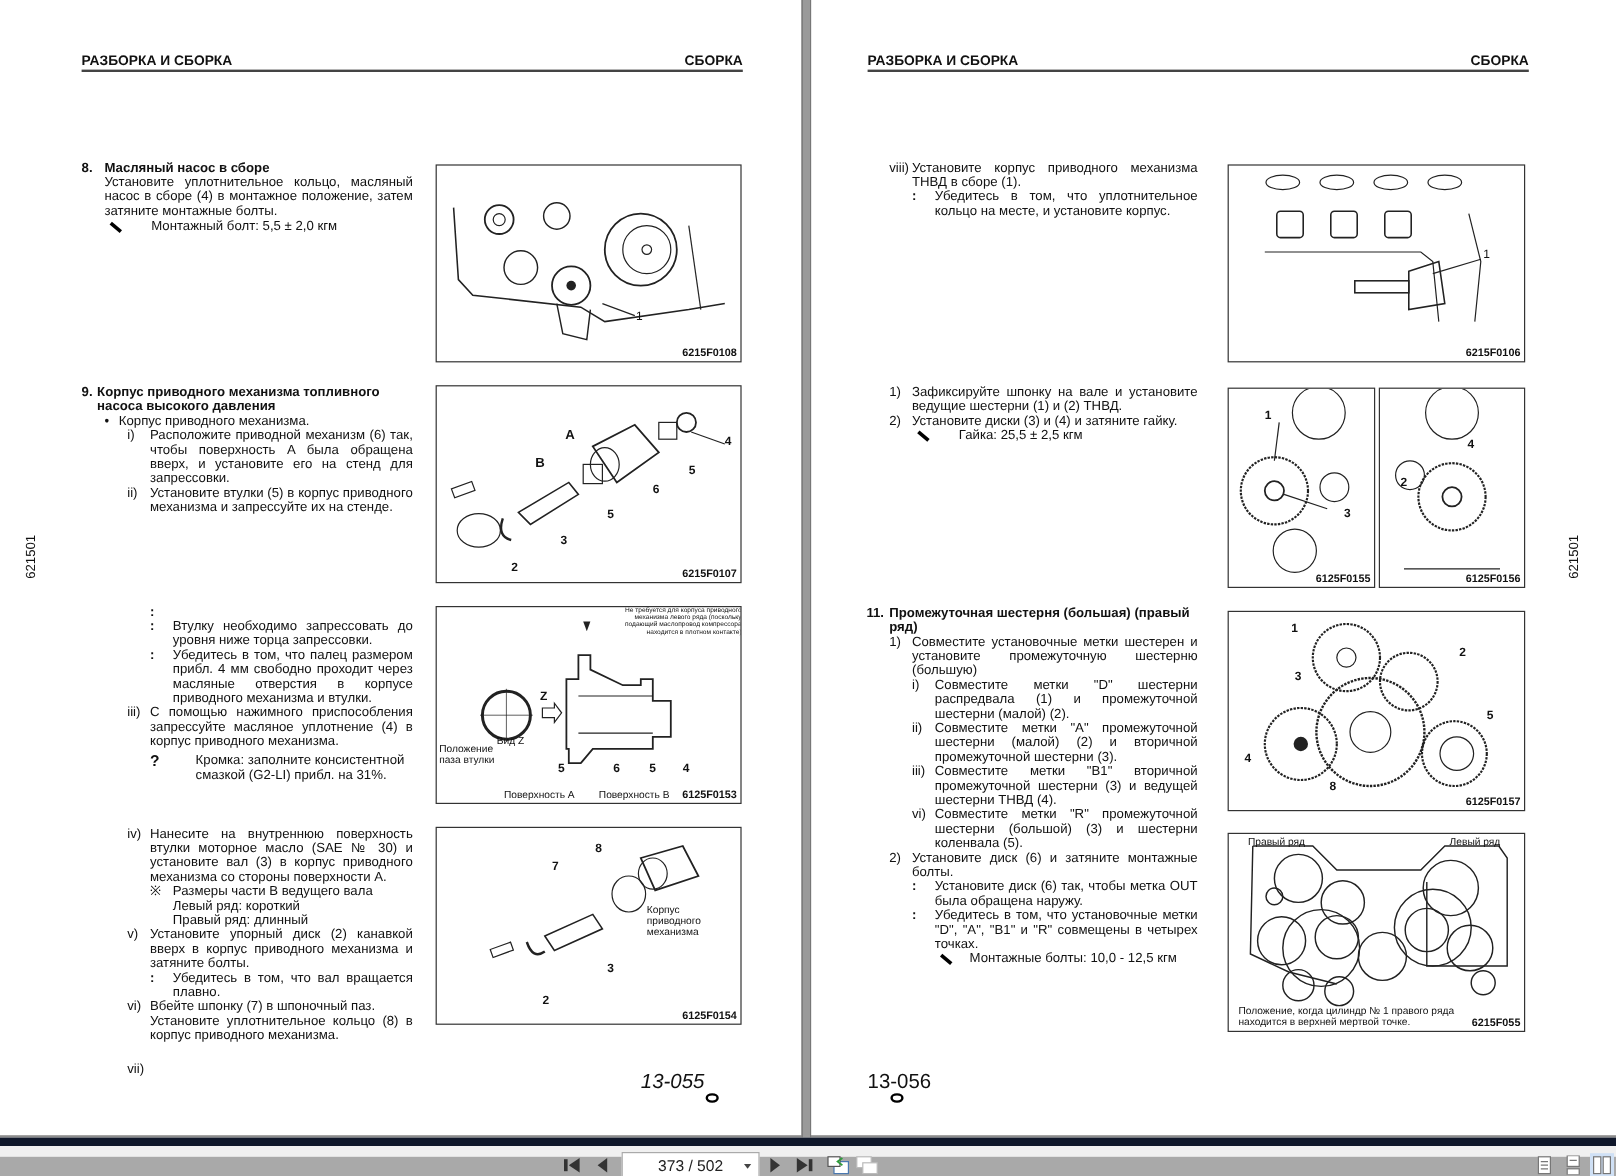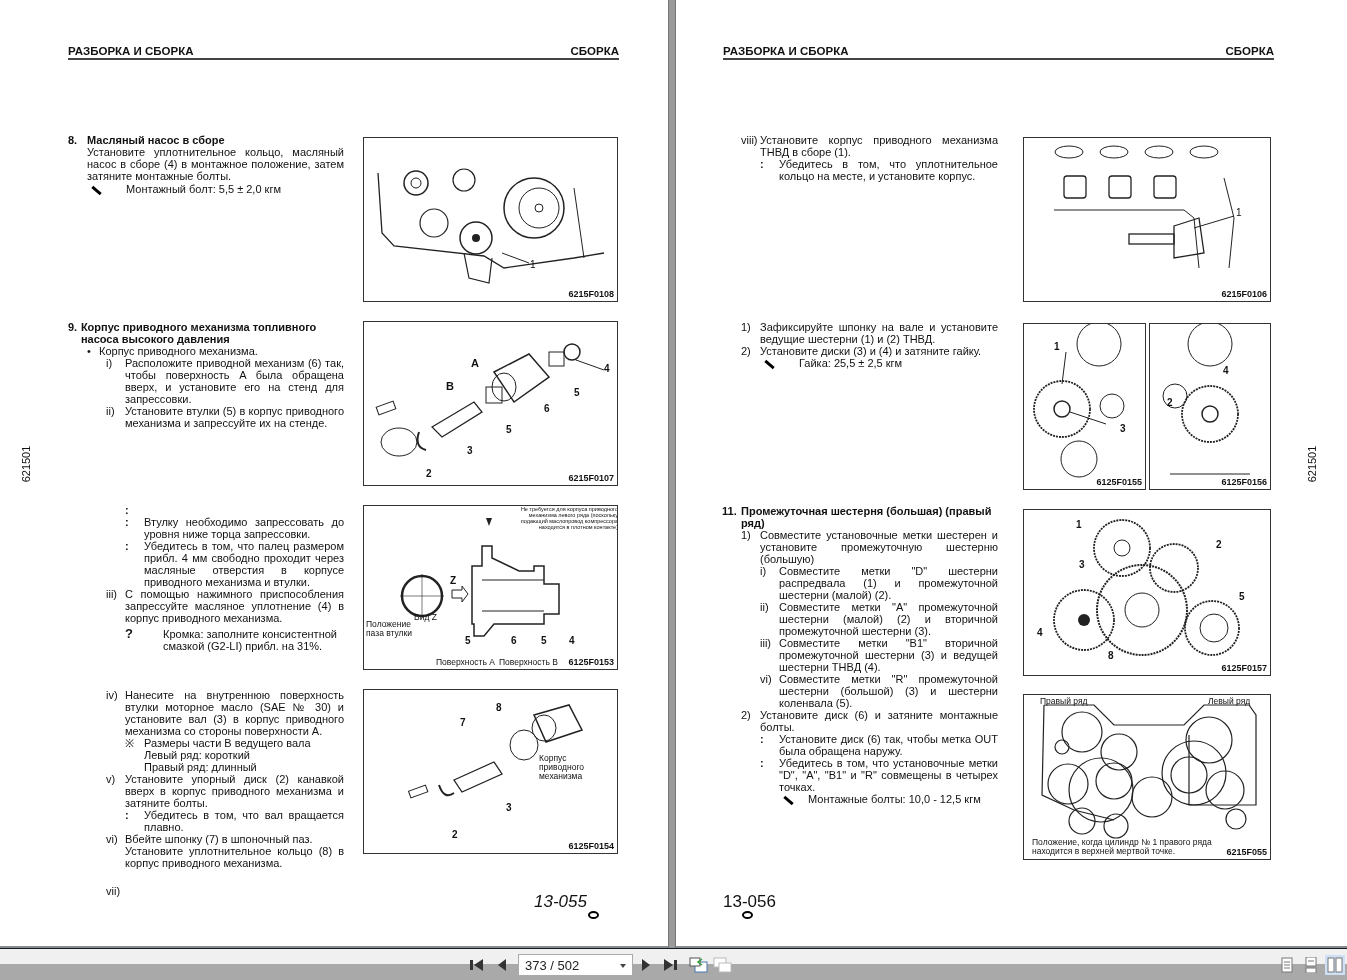--- a/index.html
+++ b/index.html
@@ -17,21 +17,21 @@
   .sec-title { font-weight: bold; }
   .row { display: flex; }
   .justify { text-align: justify; }
   .fig { position: absolute; border: 1.5px solid #333; background: #fff; overflow: hidden; }
   .fig .code { position: absolute; right: 3px; bottom: 2px; font-size: 9px; font-weight: bold; }
   .fig .lbl { position: absolute; font-size: 8.5px; line-height: 9px; }
   .fig svg { position: absolute; left: 0; top: 0; }
   .pagenum { position: absolute; font-size: 17px; }
   .pagemark { position: absolute; width: 11px; height: 8px; border: 2.5px solid #000; border-radius: 50%; }
   .wrench { display: inline-block; width: 11px; height: 3px; background: #000; transform: rotate(40deg); margin: 0 24px 0 4px; vertical-align: middle; }
-  .toolbar { position: absolute; left: 0; top: 948px; width: 1347px; height: 16px; background: #f0f0f0; border-top: 1px solid #0f172a; }
+  .toolbar { position: absolute; left: 0; top: 948px; width: 1347px; height: 16px; background: #f0f0f0; border-top: 7px solid #0f172a; text-align: center; }
   .tb-btn { position: absolute; top: 8px; height: 16px; width: 16px; display: flex; align-items: center; justify-content: center; }
   .page-select { position: absolute; left: 518px; top: 5px; width: 115px; height: 22px; border: 1px solid #aaa; background: #fff; font-size: 13px; padding: 3px 6px; color: #222; }
   .page-select .caret { position: absolute; right: 6px; top: 9px; width: 0; height: 0; border-left: 3px solid transparent; border-right: 3px solid transparent; border-top: 4px solid #444; }
   .view-btn { position: absolute; top: 6px; width: 20px; height: 20px; display: flex; align-items: center; justify-content: center; }
   .view-btn.active { background: #cfe0f5; }
 </style>
 </head>
 <body>
 
 <div class="viewer">
@@ -180,21 +180,21 @@
         <path d="M122,12 L128,12 L125,20 Z" fill="#222"></path>
       </svg>
       <span class="lbl" style="left:140px;top:0px;width:114px;font-size:5.5px;line-height:6px;text-align:right;">Не требуется для корпуса приводного механизма левого ряда (поскольку подающий маслопровод компрессора находится в плотном контакте)</span>
       <span class="lbl" style="left:86px;top:70px;font-size:10px;font-weight:bold;">Z</span>
       <span class="lbl" style="left:50px;top:107px;">Вид Z</span>
       <span class="lbl" style="left:2px;top:114px;width:48px;">Положение паза втулки</span>
       <span class="lbl" style="left:101px;top:130px;font-size:10px;font-weight:bold;">5</span>
       <span class="lbl" style="left:147px;top:130px;font-size:10px;font-weight:bold;">6</span>
       <span class="lbl" style="left:177px;top:130px;font-size:10px;font-weight:bold;">5</span>
       <span class="lbl" style="left:205px;top:130px;font-size:10px;font-weight:bold;">4</span>
-      <span class="lbl" style="left:36px;top:152px;padding-left:36px;">Поверхность A</span>
+      <span class="lbl" style="left:20px;top:152px;padding-left:36px;">Поверхность A</span>
       <span class="lbl" style="left:135px;top:152px;">Поверхность B</span>
       <span class="code">6125F0153</span>
     </div>
 
     <div class="fig" style="left:363px;top:689px;width:255px;height:165px;">
       <svg width="255" height="165">
         <rect x="45" y="98" width="18" height="7" fill="none" stroke="#222" transform="rotate(-20 54 101)"></rect>
         <path d="M75,95 Q80,110 90,103" fill="none" stroke="#222" stroke-width="2"></path>
         <path d="M90,90 L130,72 L138,84 L98,102 Z" fill="none" stroke="#222" stroke-width="1.3"></path>
         <ellipse cx="160" cy="55" rx="14" ry="15" fill="none" stroke="#222"></ellipse>

